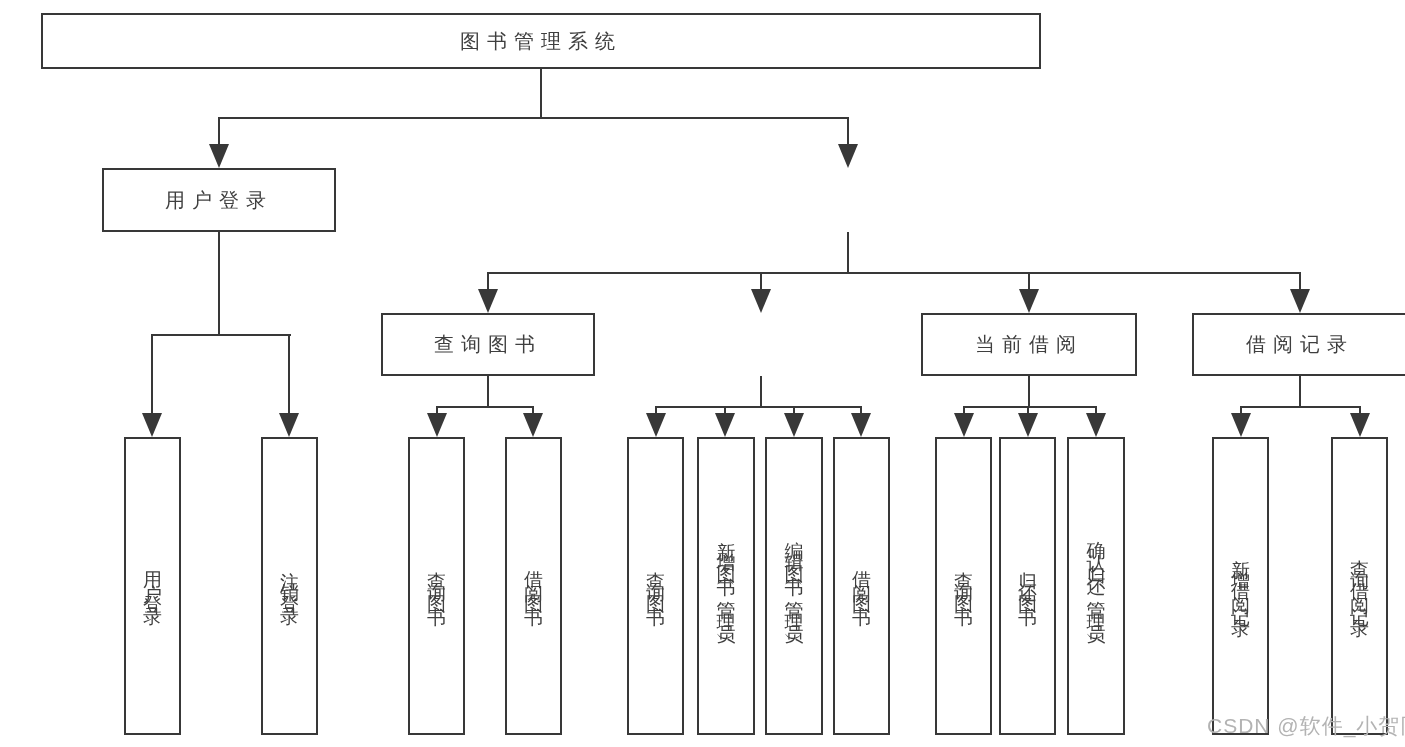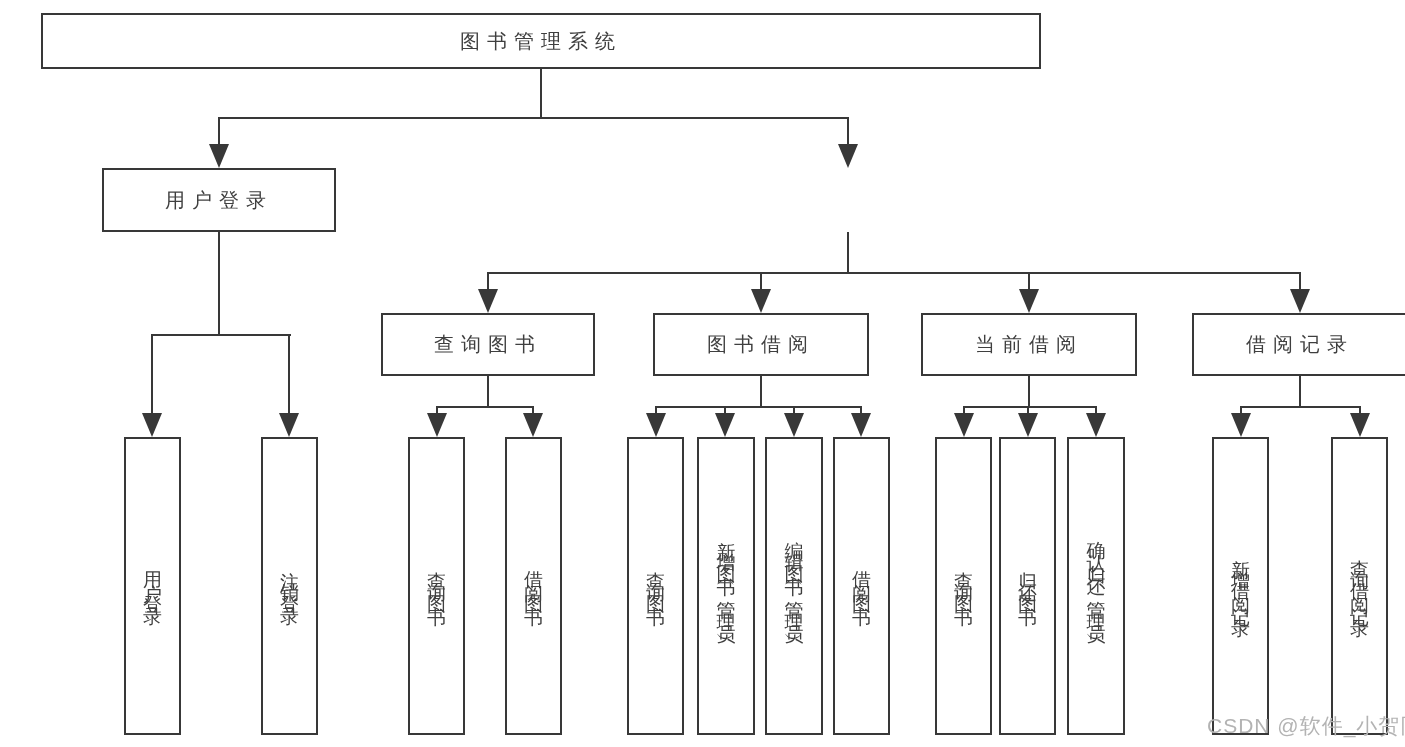--- a/index.html
+++ b/index.html
@@ -50,23 +50,20 @@
   <div class="vl" style="left:741px;top:272px;height:20px"></div>
   <div class="vl" style="left:1009px;top:272px;height:20px"></div>
   <div class="vl" style="left:1280px;top:272px;height:20px"></div>
   <div class="ah" style="left:459px;top:289px"></div>
   <div class="ah" style="left:732px;top:289px"></div>
   <div class="ah" style="left:1000px;top:289px"></div>
   <div class="ah" style="left:1271px;top:289px"></div>
 
   <div class="box h" style="left:362px;top:313px;width:214px;height:63px">
     <span>查询图书</span>
-  </div>
-  <div class="box h" style="left:634px;top:313px;width:216px;height:63px">
-    <span>图书借阅</span>
   </div>
   <div class="box h" style="left:1173px;top:313px;width:216px;height:63px">
     <span>借阅记录</span>
   </div>
   <div class="box h" style="left:902px;top:313px;width:216px;height:63px">
     <span>当前借阅</span>
   </div>
 
   <div class="vl" style="left:468px;top:376px;height:32px"></div>
   <div class="hl" style="left:417px;top:406px;width:98px"></div>

